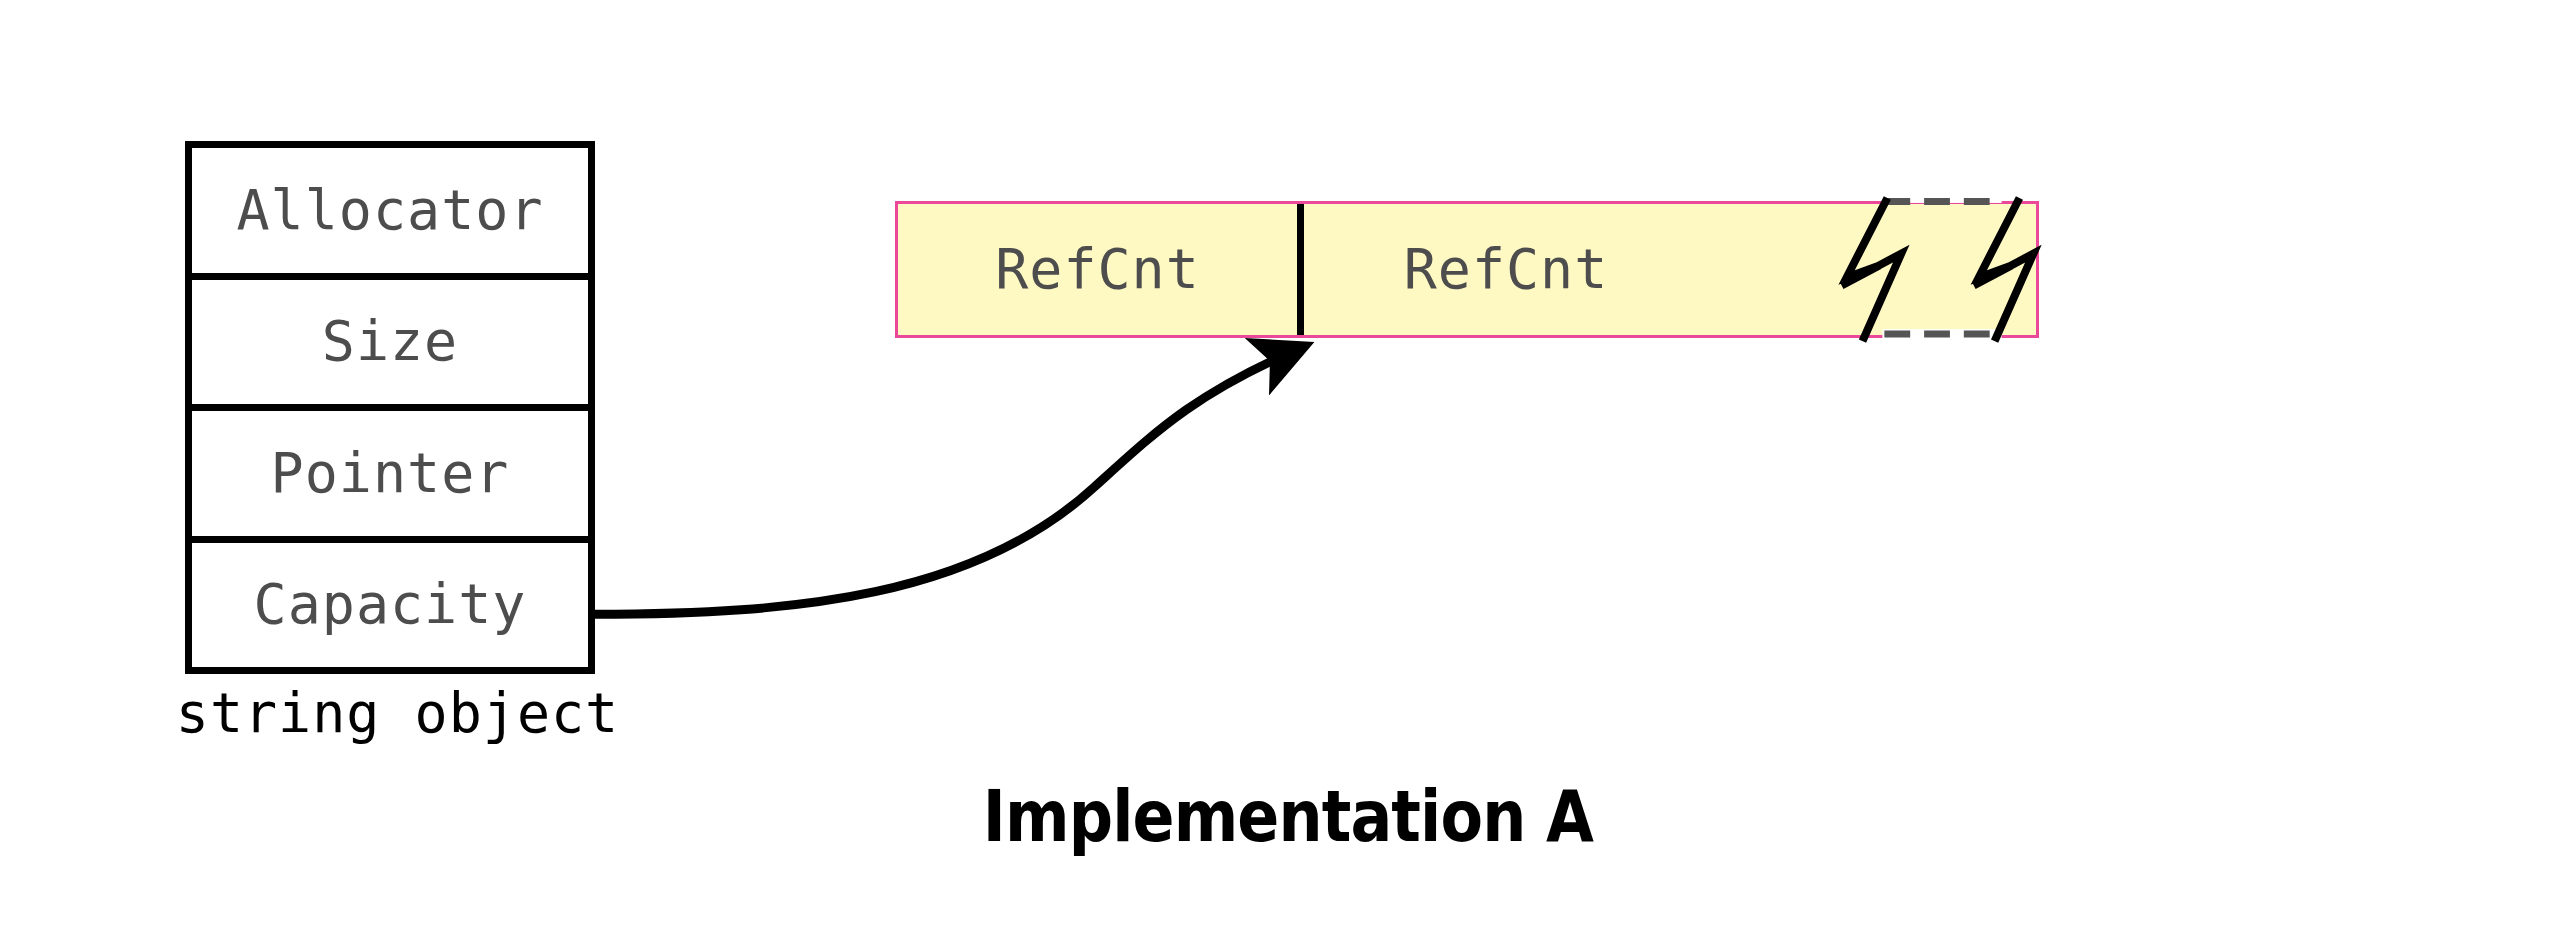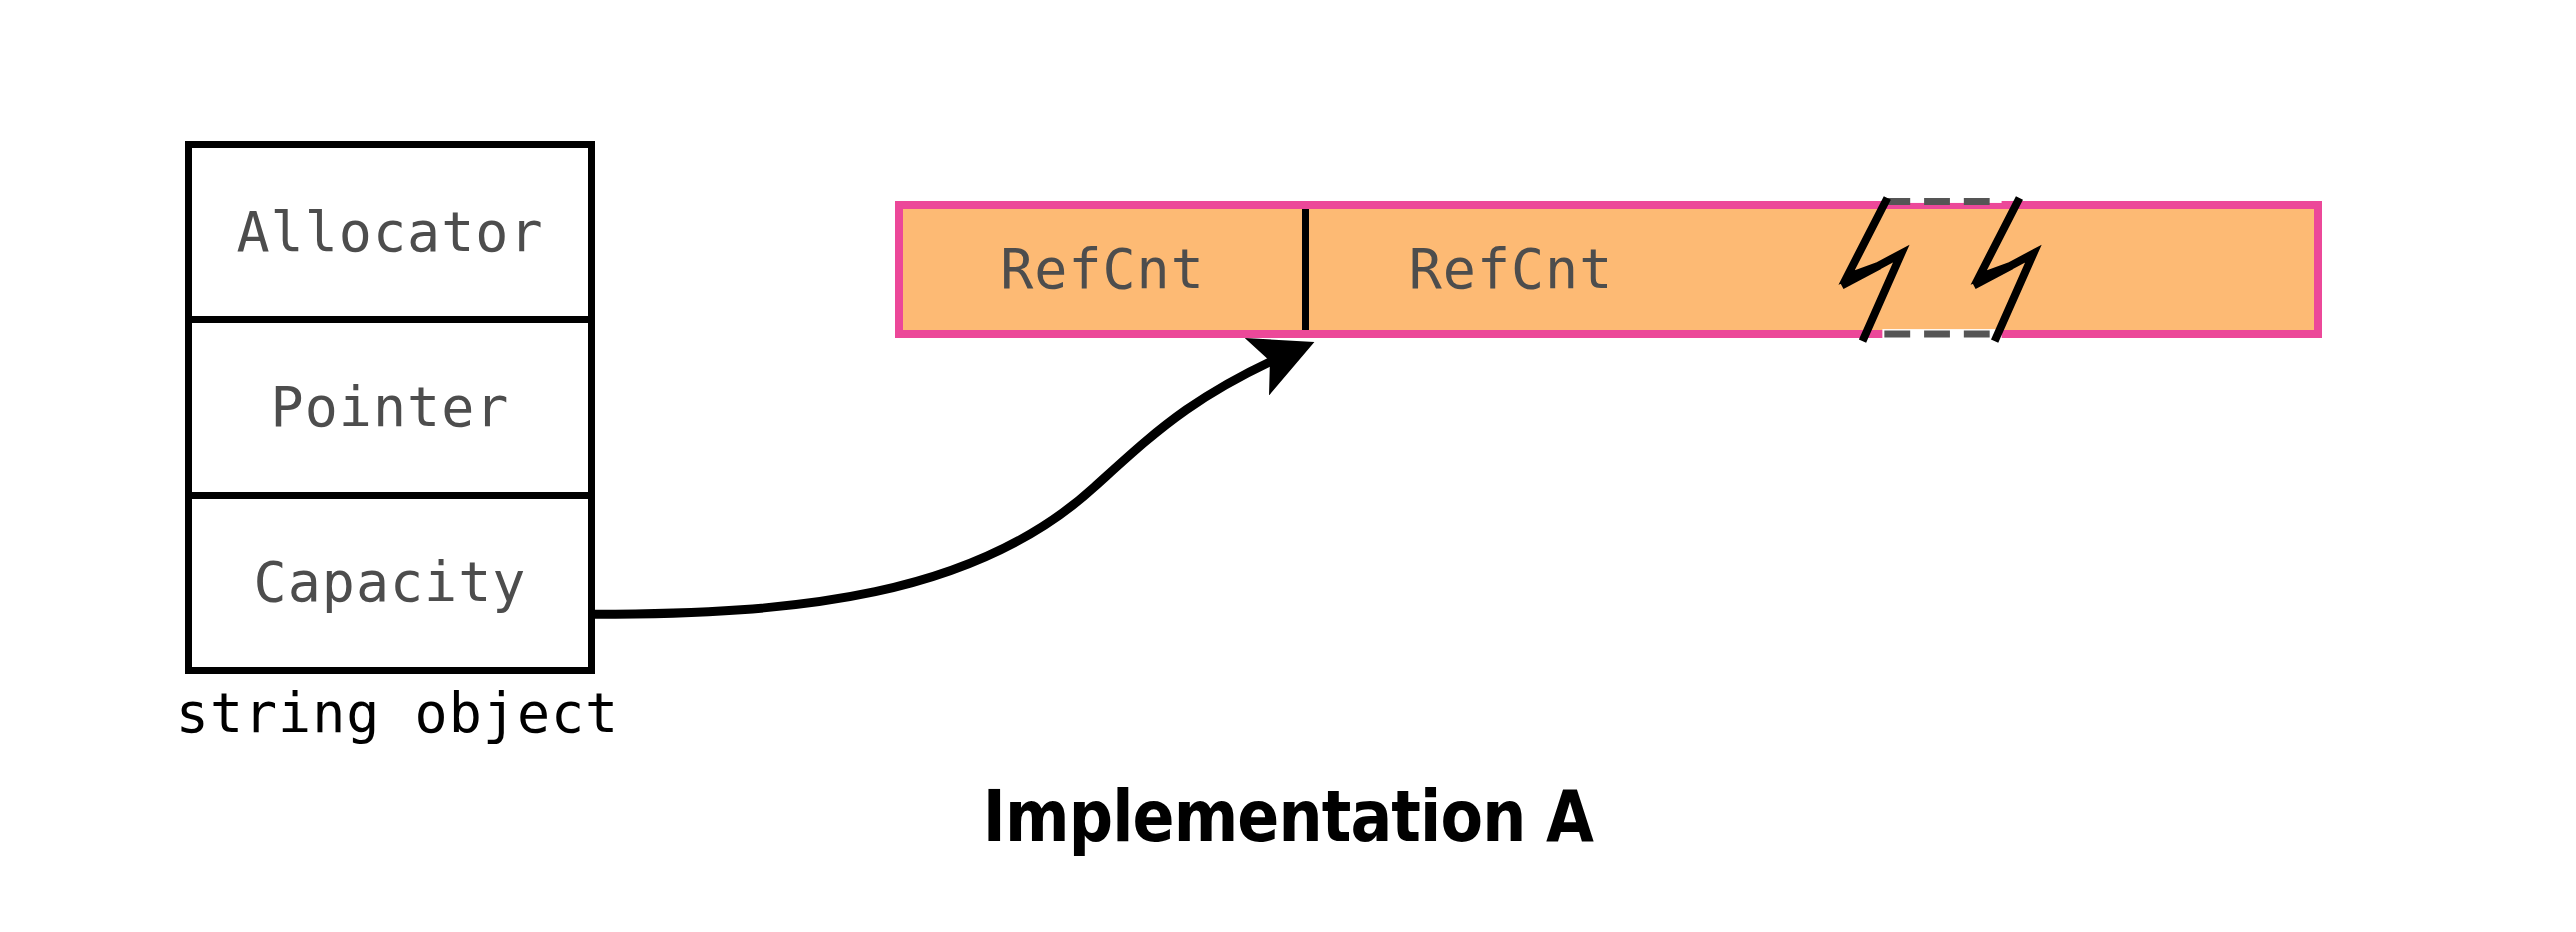--- a/index.html
+++ b/index.html
@@ -66,25 +66,25 @@
     color: #000000;
     letter-spacing: 1px;
     white-space: nowrap;
   }
 
   
   .buffer-box {
     position: absolute;
     left: 895px;
     top: 201px;
-    width: 1427px;
+    width: 1144px;
     height: 137px;
-    border: 8px solid #ec4899;
+    border: 3px solid #ec4899;
     box-sizing: border-box;
-    background: #fdba74;
+    background: #fef9c3;
   }
   .buffer-cell {
     position: absolute;
     top: 0;
     bottom: 0;
     display: flex;
     align-items: center;
     justify-content: center;
   }
   .buffer-cell-label {
@@ -145,20 +145,23 @@
   }
 </style>
 </head>
 <body>
 
 <div id="canvas">
 
   <div class="struct-box">
     <div class="struct-row">
       <span class="struct-row-label">Allocator</span>
+    </div>
+    <div class="struct-row">
+      <span class="struct-row-label">Size</span>
     </div>
     <div class="struct-row">
       <span class="struct-row-label">Pointer</span>
     </div>
     <div class="struct-row">
       <span class="struct-row-label">Capacity</span>
     </div>
   </div>
 
   <div class="struct-caption">string object</div>

